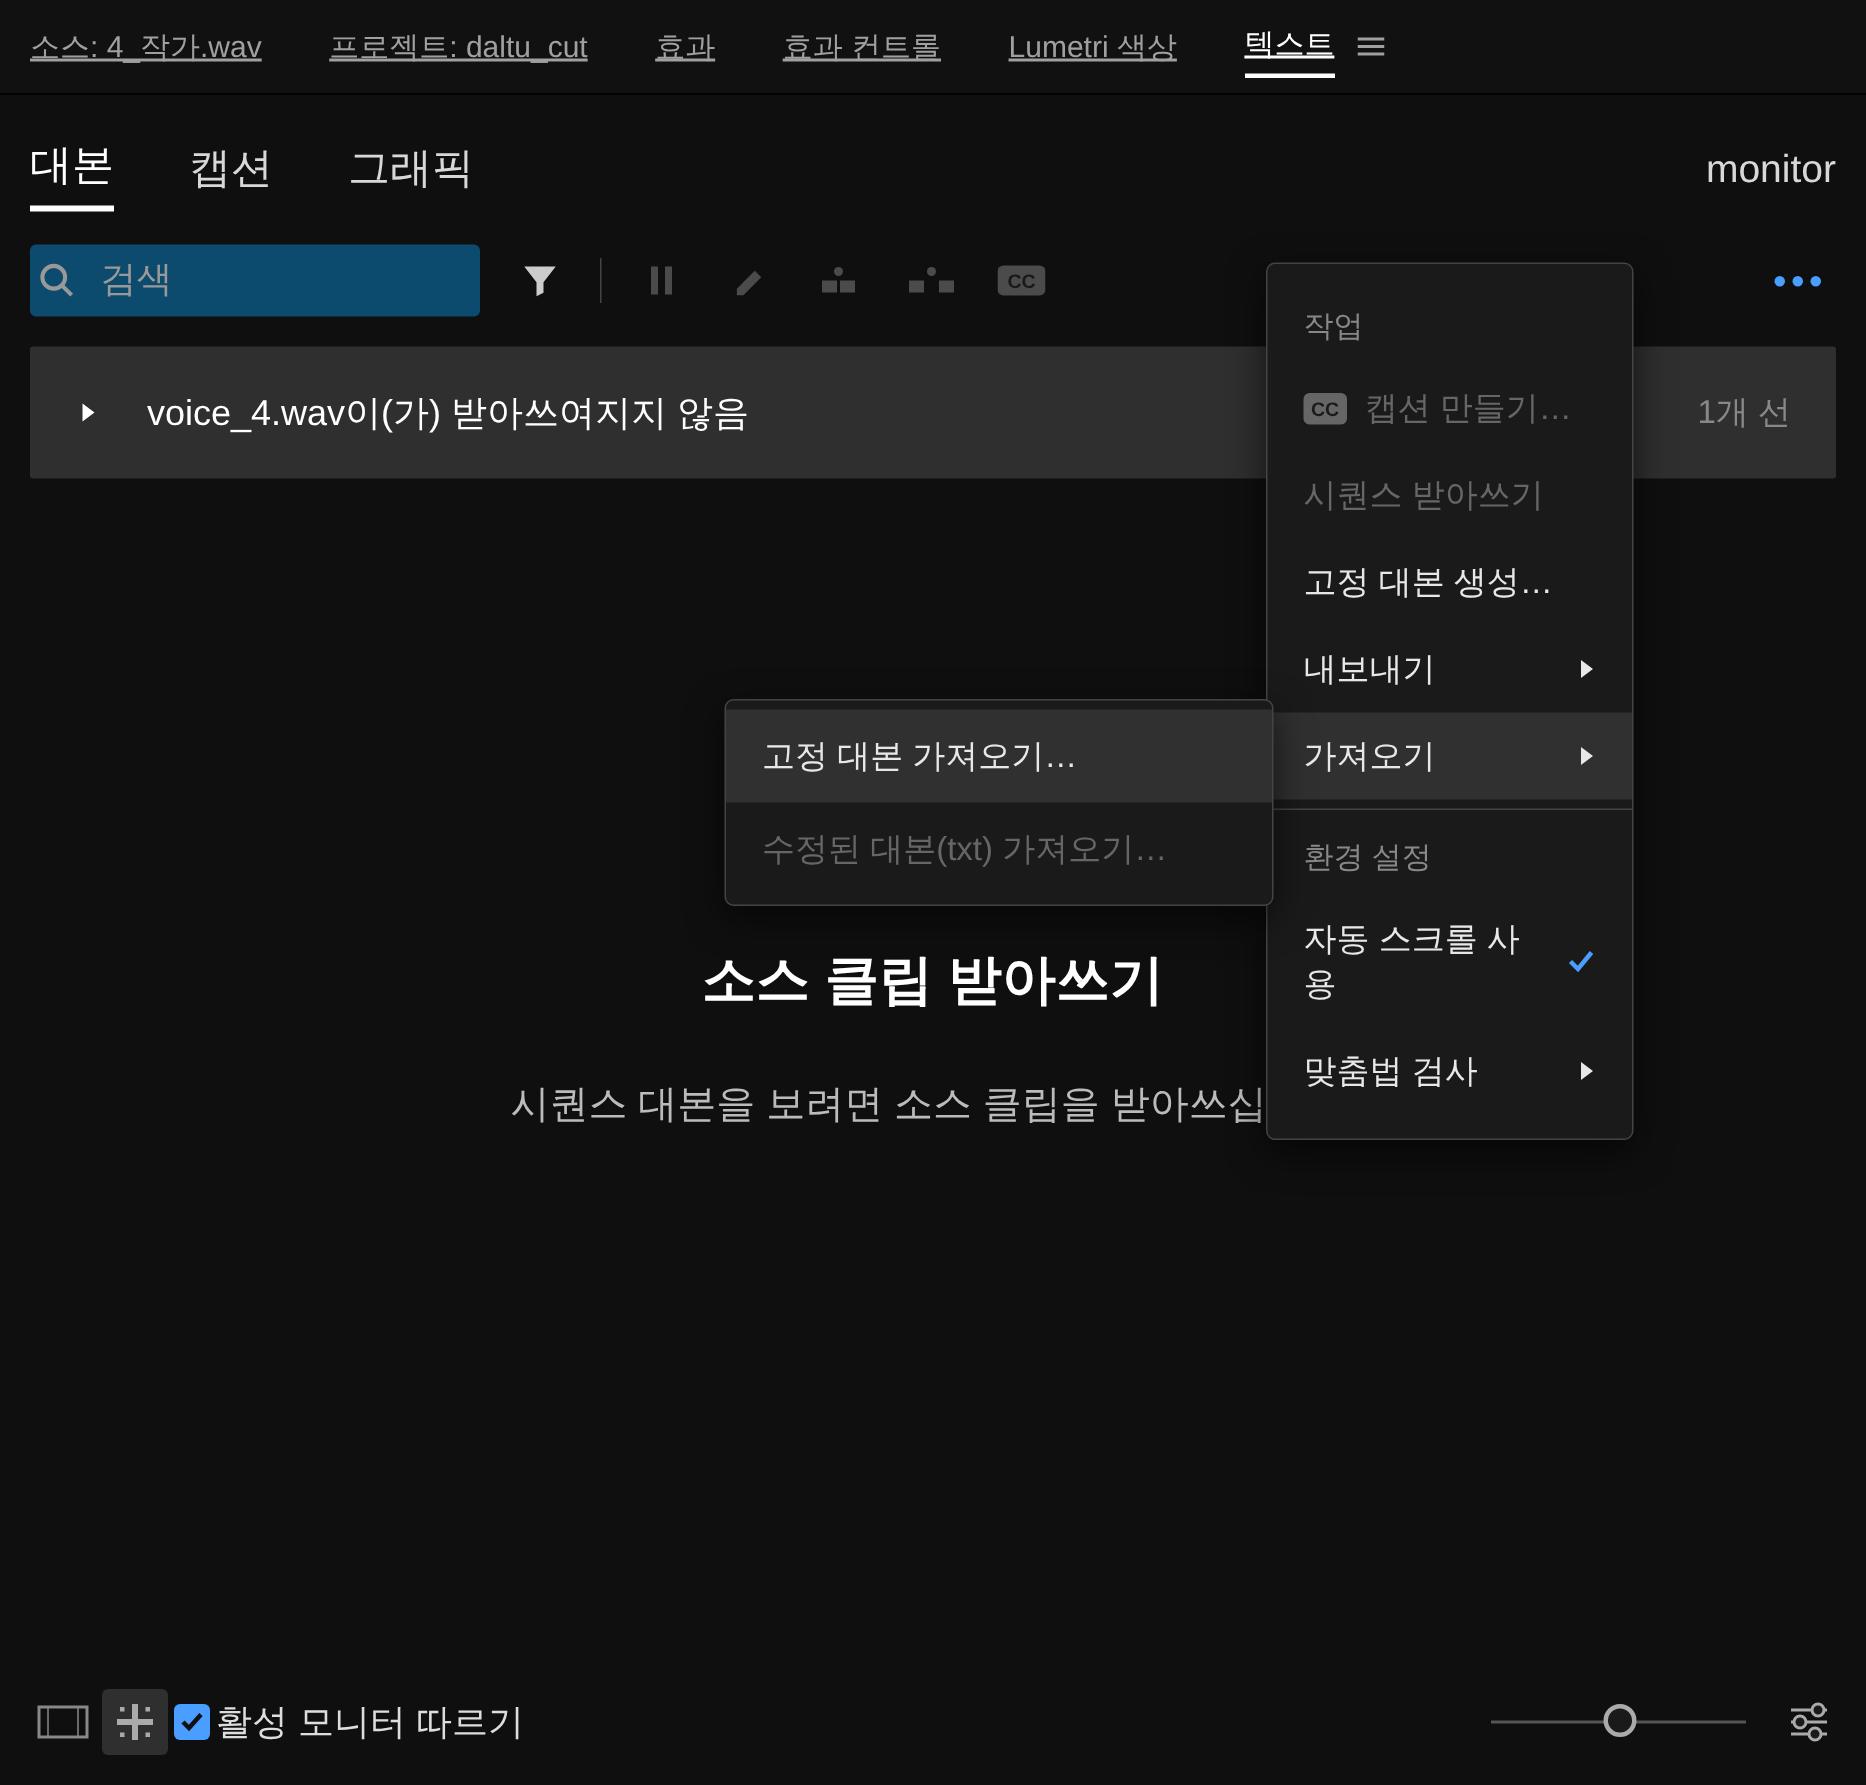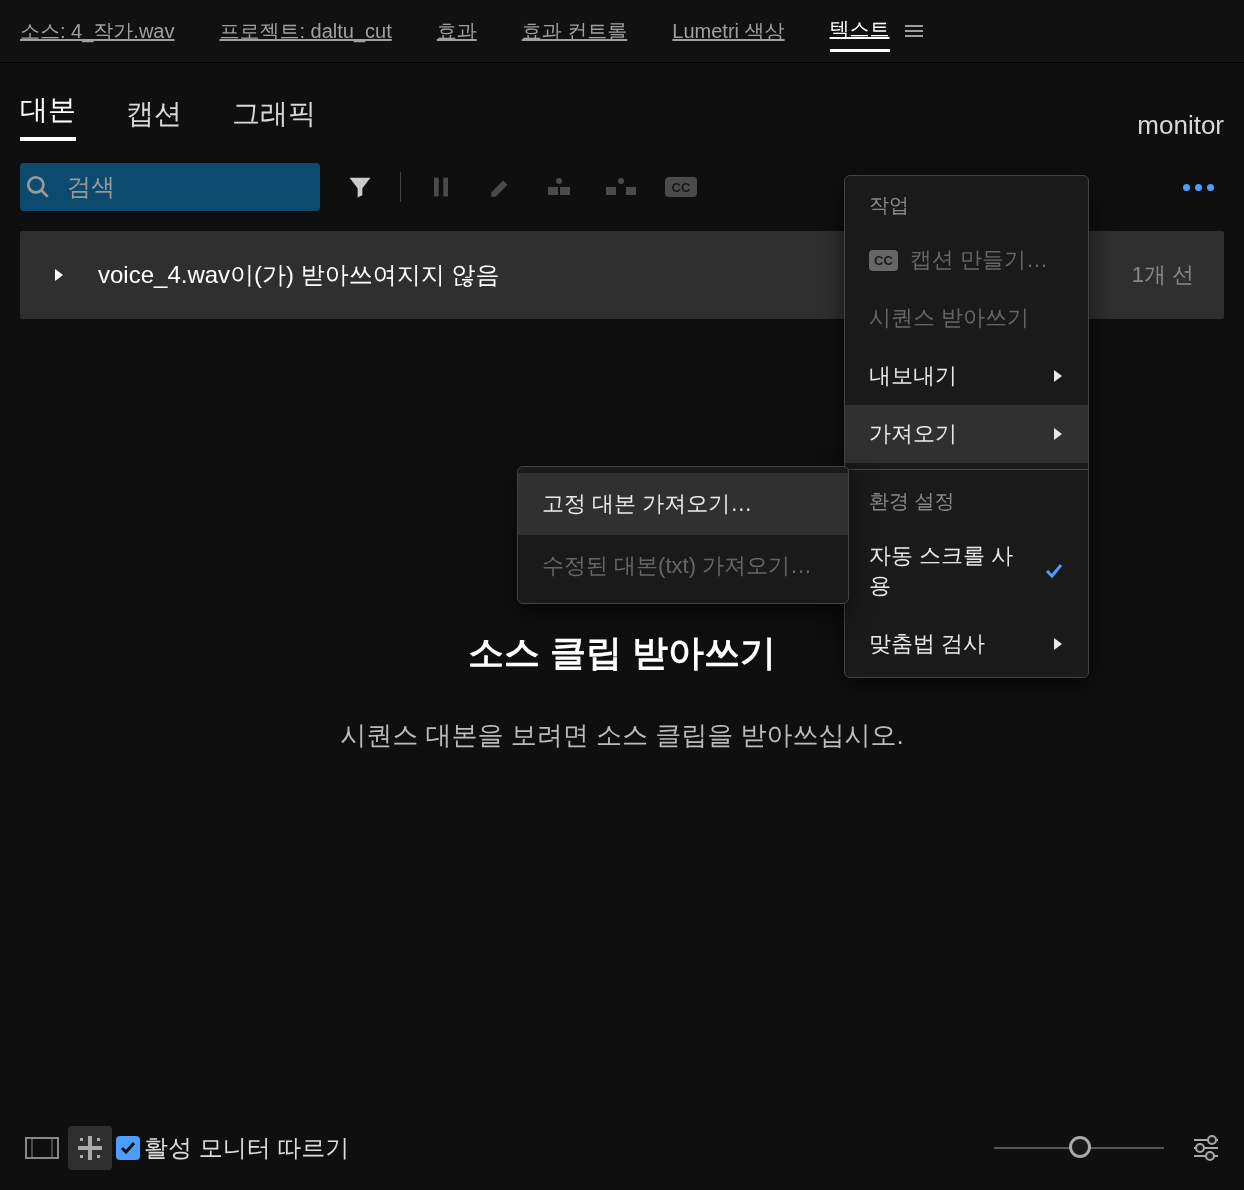--- a/index.html
+++ b/index.html
@@ -6,21 +6,21 @@
     body { background: #0f0f0f; color: #e0e0e0; width: 1244px; height: 1190px; overflow: hidden; position: relative; }
     
     
     .panel-tabs { display: flex; align-items: center; padding: 10px 20px; gap: 45px; background: #111; border-bottom: 1px solid #000; }
     .panel-tab { color: #a0a0a0; font-size: 20px; cursor: pointer; padding: 6px 0; text-decoration: underline; }
     .panel-tab.active { color: #fff; border-bottom: 3px solid #fff; }
     .panel-tab-menu { width: 18px; height: 14px; margin-left: -30px; }
     .panel-tab-menu svg { width: 100%; height: 100%; fill: #a0a0a0; }
     
     
-    .sub-tabs { display: flex; align-items: flex-end; padding: 20px 20px 10px 20px; gap: 50px; }
+    .sub-tabs { display: flex; align-items: center; padding: 20px 20px 10px 20px; gap: 50px; }
     .sub-tab { color: #d8d8d8; font-size: 28px; cursor: pointer; padding: 8px 0; }
     .sub-tab.active { color: #fff; border-bottom: 4px solid #fff; }
     .monitor-label { margin-left: auto; color: #d8d8d8; font-size: 26px; }
     
     
     .toolbar { display: flex; align-items: center; padding: 12px 20px; gap: 20px; }
     .search-box { display: flex; align-items: center; background: #0c4a6e; border-radius: 4px; padding: 10px 5px; width: 300px; gap: 16px; }
     .search-box input { background: transparent; border: none; outline: none; color: #999; font-size: 24px; flex: 1; }
     .search-box input::placeholder { color: #999; }
     .toolbar-btn { width: 40px; height: 40px; display: flex; align-items: center; justify-content: center; cursor: pointer; color: #888; }
@@ -36,32 +36,32 @@
     .list-item-count { margin-left: auto; color: #888; font-size: 22px; }
     
     
     .empty-state { position: absolute; left: 50%; top: 50%; transform: translate(-50%, -40%); text-align: center; width: 700px; }
     .wave-icon { display: flex; justify-content: center; align-items: center; gap: 4px; margin-bottom: 50px; height: 90px; }
     .wave-icon .bar { width: 8px; background: #888; border-radius: 2px; }
     .empty-title { font-size: 36px; font-weight: bold; color: #fff; margin-bottom: 40px; }
     .empty-sub { font-size: 26px; color: #bbb; }
     
     
-    .context-menu { position: absolute; right: 155px; top: 175px; width: 245px; background: #1a1a1a; border: 1px solid #444; border-radius: 6px; padding: 4px 0; box-shadow: 0 8px 24px rgba(0,0,0,0.6); z-index: 100; }
+    .context-menu { position: absolute; right: 155px; top: 175px; width: 245px; background: #1a1a1a; border: 1px solid #444; border-radius: 6px; padding: 16px 0; box-shadow: 0 8px 24px rgba(0,0,0,0.6); z-index: 100; }
     .menu-header { padding: 12px 24px; color: #888; font-size: 20px; }
     .menu-item { padding: 14px 24px; color: #e8e8e8; font-size: 22px; display: flex; align-items: center; gap: 12px; cursor: pointer; }
     .menu-item.highlighted { background: #303030; }
     .menu-item.disabled { color: #666; cursor: default; }
     .menu-item .cc-badge { background: #666; color: #1a1a1a; font-size: 13px; font-weight: bold; padding: 3px 5px; border-radius: 4px; }
     .menu-item .arrow { margin-left: auto; }
     .menu-item .check { margin-left: auto; color: #4a9eff; }
     .menu-divider { height: 1px; background: #444; margin: 6px 0; }
     
     
-    .submenu { position: absolute; right: 395px; top: 466px; width: 332px; background: #1a1a1a; border: 1px solid #444; border-radius: 6px; padding: 6px 0; box-shadow: 0 8px 24px rgba(0,0,0,0.6); z-index: 101; }
+    .submenu { position: absolute; right: 395px; top: 466px; width: 366px; background: #1a1a1a; border: 1px solid #444; border-radius: 6px; padding: 6px 0; box-shadow: 0 8px 24px rgba(0,0,0,0.6); z-index: 101; }
     .submenu .menu-item { padding: 16px 24px; }
     
     
     .footer { position: absolute; bottom: 20px; left: 20px; right: 20px; display: flex; align-items: center; gap: 4px; }
     .footer-icon { width: 44px; height: 44px; display: flex; align-items: center; justify-content: center; cursor: pointer; color: #888; border-radius: 4px; }
     .footer-icon.active { background: #2f2f2f; }
     .footer-check { width: 24px; height: 24px; background: #4a9eff; border-radius: 4px; display: flex; align-items: center; justify-content: center; }
     .footer-label { font-size: 24px; color: #ddd; }
     .slider { margin-left: auto; width: 170px; height: 2px; background: #555; position: relative; }
     .slider-thumb { width: 22px; height: 22px; border: 3px solid #aaa; border-radius: 50%; background: #1a1a1a; position: absolute; left: 75px; top: -11px; }
@@ -172,20 +172,23 @@
 <div class="context-menu">
   <div class="menu-header">작업</div>
   <div class="menu-item disabled">
     <span class="cc-badge">CC</span>
     <span>캡션 만들기…</span>
   </div>
   <div class="menu-item disabled">
     <span>시퀀스 받아쓰기</span>
   </div>
   <div class="menu-item">
+    <span>고정 대본 생성…</span>
+  </div>
+  <div class="menu-item">
     <span>내보내기</span>
     <span class="arrow">
         <svg width="12" height="18" viewBox="0 0 12 18">
           <path fill="#e8e8e8" d="M2 3l8 6-8 6z"></path>
         </svg>
       </span>
   </div>
   <div class="menu-item highlighted">
     <span>가져오기</span>
     <span class="arrow">

